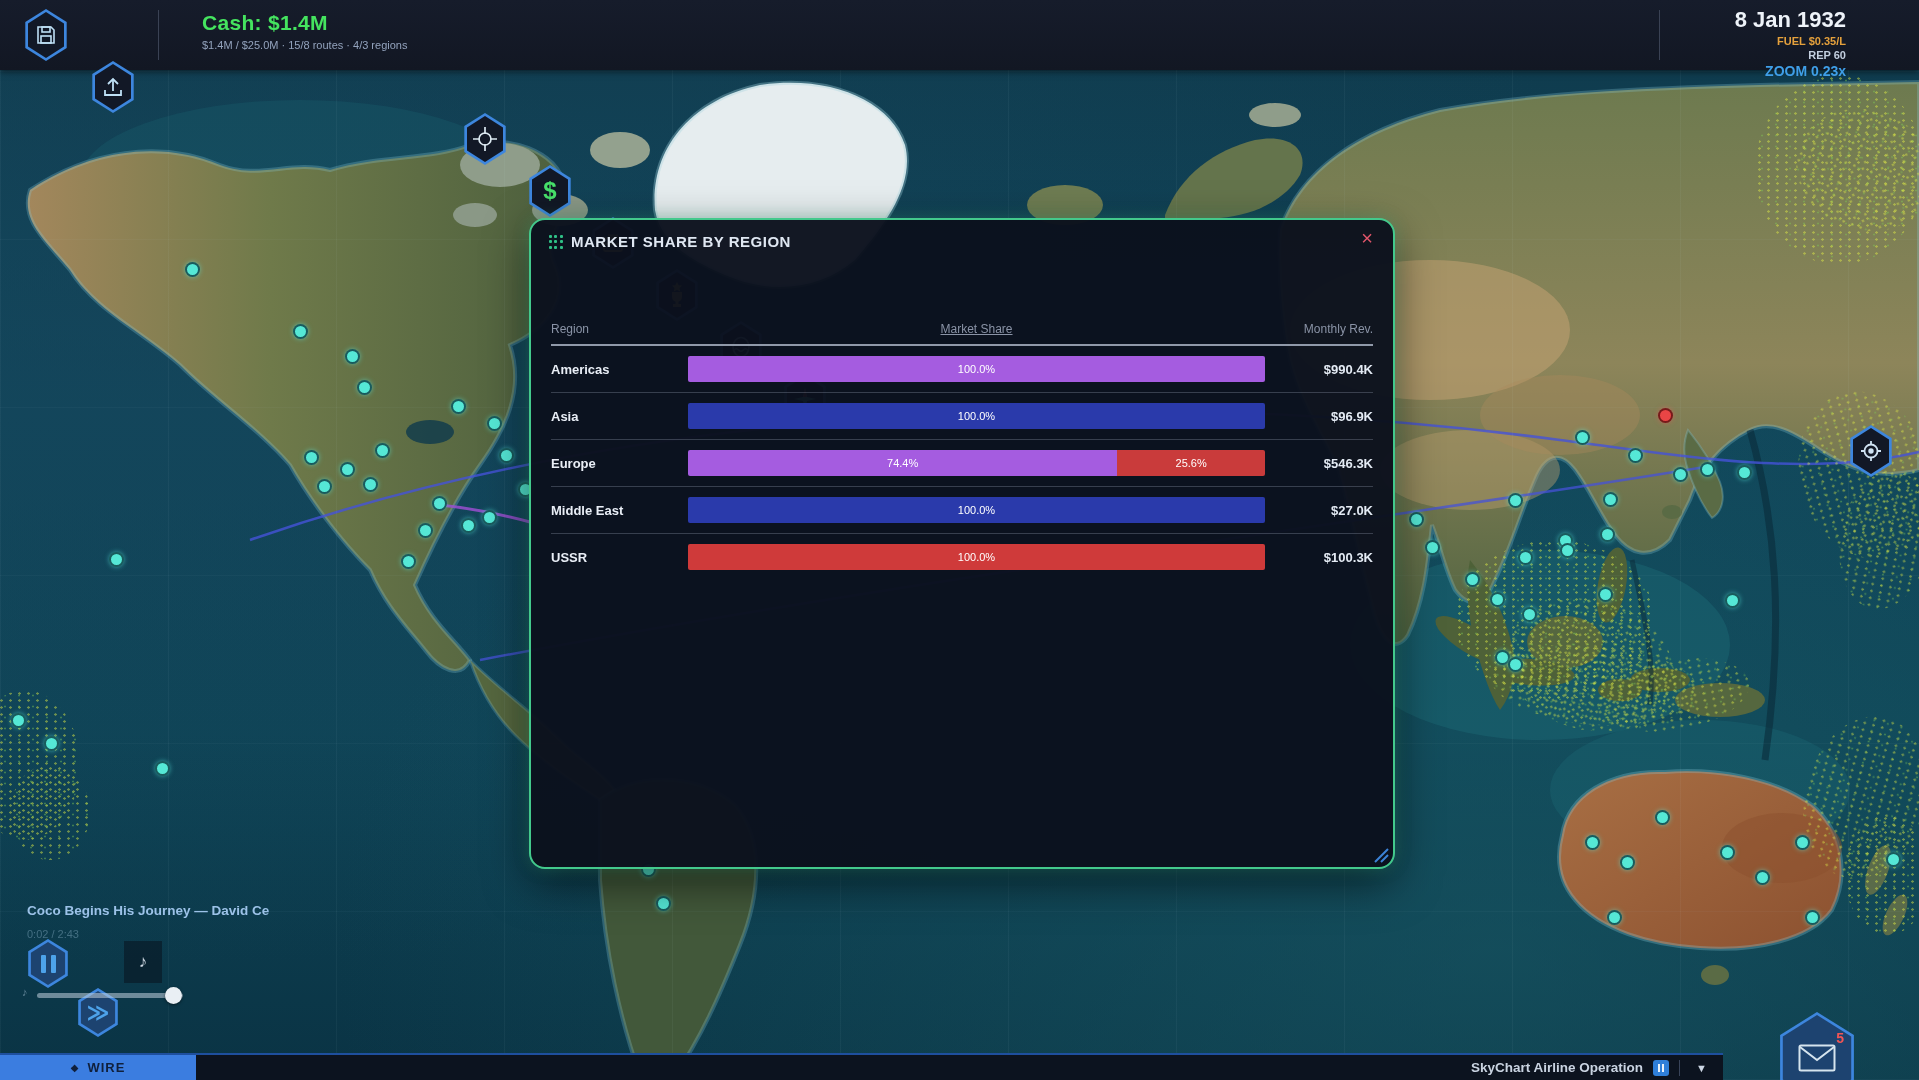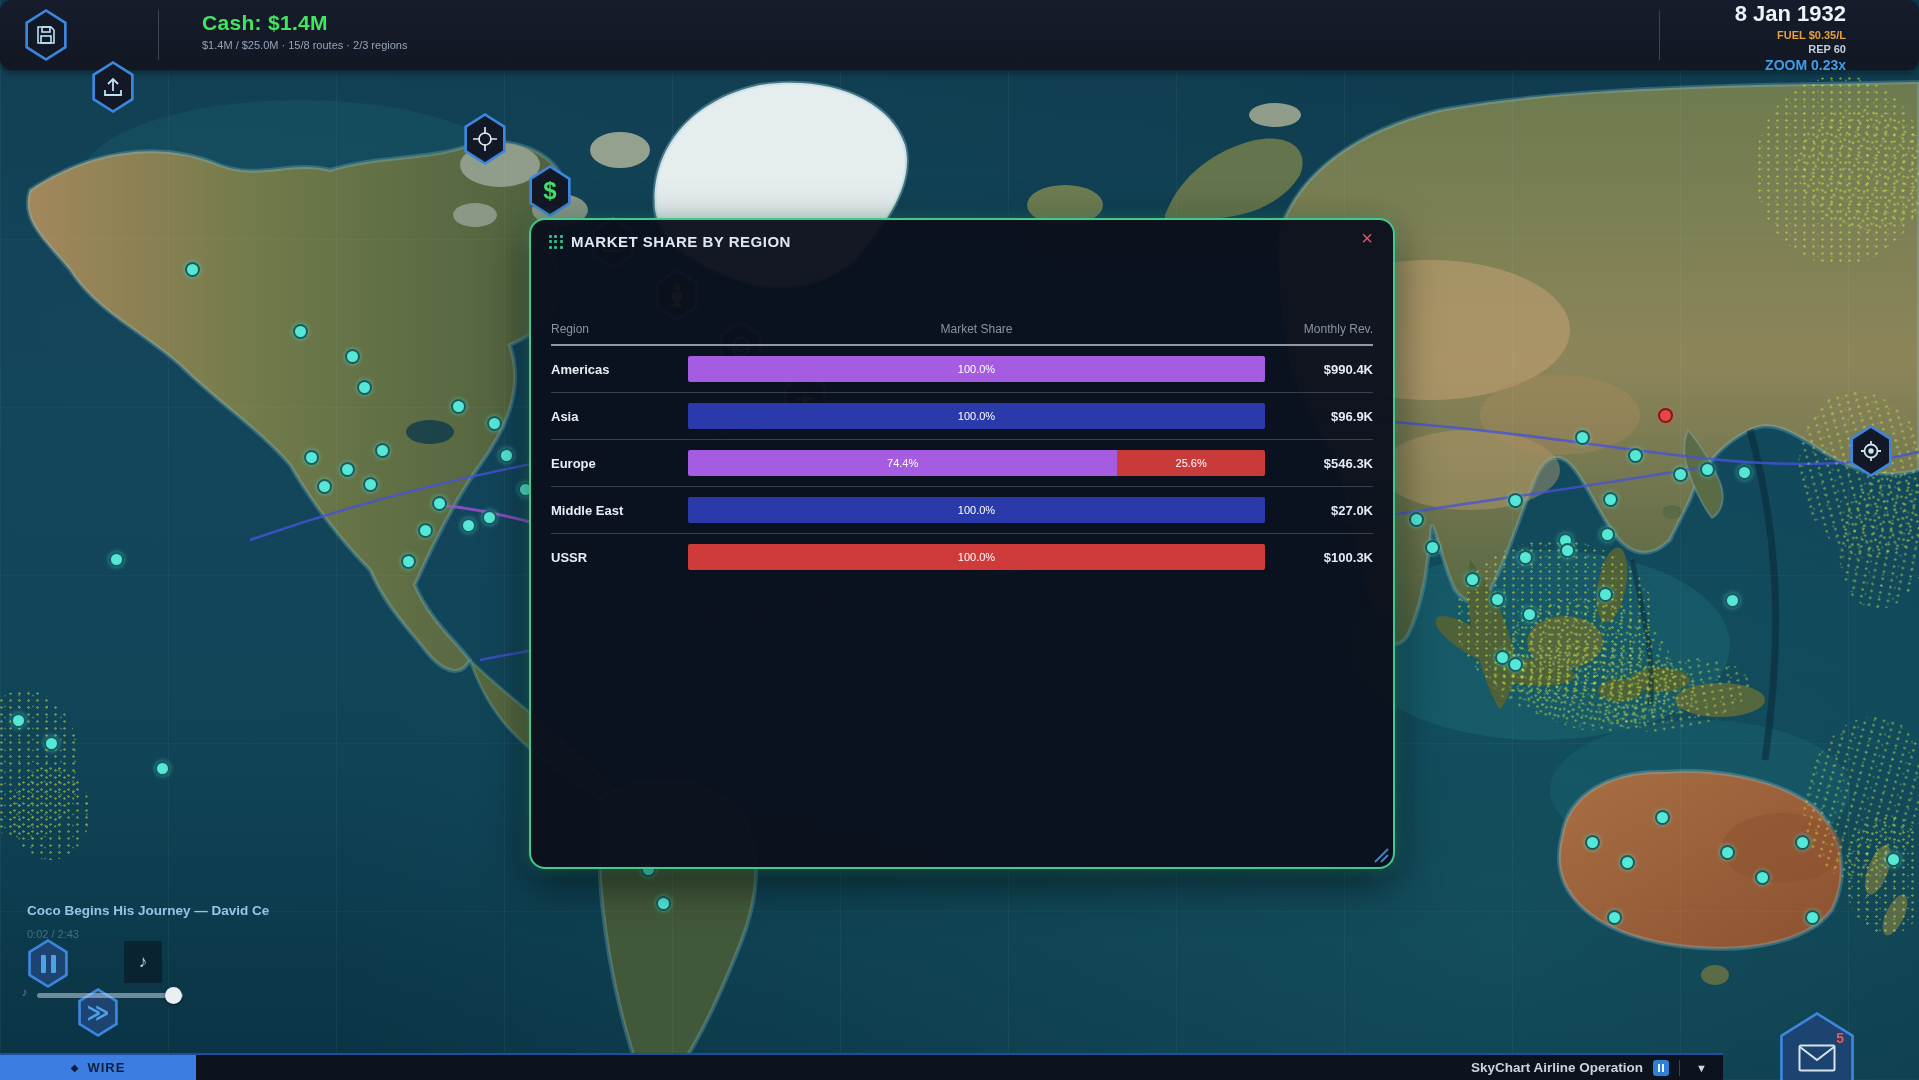--- a/index.html
+++ b/index.html
@@ -18,21 +18,21 @@
   .speckle{position:absolute;border-radius:50%;opacity:.85;pointer-events:none;
     background-image:
       radial-gradient(rgba(222,235,70,.55) 1.2px, transparent 1.7px),
       radial-gradient(rgba(130,205,85,.5) 1px, transparent 1.5px);
     background-size:9px 7px,14px 11px;}
   .dot{position:absolute;width:11px;height:11px;border-radius:50%;background:#55e8d6;
     border:2px solid rgba(6,44,52,.75);box-shadow:0 0 5px rgba(90,240,225,.55);}
   .dot.red{background:#ea4545;border-color:rgba(70,8,8,.7);box-shadow:0 0 5px rgba(240,90,90,.5);}
   
   #topbar{position:absolute;top:0;left:0;width:1919px;height:70px;
-    background:linear-gradient(180deg,#161c2b 0%,#121723 100%);box-shadow:0 2px 6px rgba(0,0,0,.5);border-radius:11px;}
+    background:linear-gradient(180deg,#161c2b 0%,#121723 100%);box-shadow:0 2px 6px rgba(0,0,0,.5);}
   .vsep{position:absolute;top:10px;height:50px;width:1px;background:#3a4254;}
   .hex{position:relative;clip-path:polygon(50% 0%,95% 25%,95% 75%,50% 100%,5% 75%,5% 25%);
     background:#3d86de;display:flex;align-items:center;justify-content:center;cursor:pointer;}
   .hex .hexin{position:absolute;inset:3px;clip-path:polygon(50% 0%,95% 25%,95% 75%,50% 100%,5% 75%,5% 25%);
     background:#121826;}
   .hex.onmap .hexin{background:rgba(9,24,38,.6);}
   .hex .ic{position:relative;z-index:2;display:flex;align-items:center;justify-content:center;}
   .tbhex{width:46px;height:52px;}
   #cash-main{font-size:21px;font-weight:bold;color:#45e45f;letter-spacing:.3px;}
   #cash-sub{font-size:11px;color:#93a3bd;margin-top:4px;}
@@ -58,21 +58,21 @@
     gap:30px;align-items:center;}
   .lg-item{display:flex;align-items:center;gap:8px;font-size:12.5px;font-weight:bold;}
   .lg-sw{width:13px;height:13px;border-radius:2px;}
   #table{position:absolute;left:20px;top:94px;width:822px;}
   .trow{display:flex;align-items:center;height:46px;}
   .trow + .trow{border-top:1px solid rgba(150,160,178,.32);}
   .thead{height:30px;border-bottom:2px solid #9099a9;color:#8a93a6;font-size:12px;}
   .c-region{width:137px;flex:none;}
   .c-bar{width:577px;flex:none;display:flex;align-items:center;}
   .c-rev{flex:1;text-align:right;}
-  .thead .c-bar{justify-content:center;}
+  .thead .c-bar{justify-content:center;text-decoration:underline;}
   .region-lbl{font-size:13px;font-weight:bold;color:#e9eef6;}
   .rev-lbl{font-size:13px;font-weight:600;color:#e4ebf4;}
   .barwrap{width:100%;height:26px;display:flex;border-radius:2px;overflow:hidden;}
   .seg{height:100%;display:flex;align-items:center;justify-content:center;
     font-size:11px;color:#fff;}
   #resize-handle{position:absolute;right:4px;bottom:4px;width:18px;height:18px;cursor:nwse-resize;}
   
   #player-title{position:absolute;left:27px;top:903px;width:330px;font-size:13.5px;font-weight:bold;
     color:#9cc2e8;white-space:nowrap;overflow:hidden;
     -webkit-mask-image:linear-gradient(90deg,#000 72%,transparent 98%);
@@ -294,21 +294,21 @@
         <path d="M3,14 v5 h16 v-5"></path>
           <path d="M11,15 V4"></path>
           <path d="M6,8 L11,3 L16,8"></path>
       </svg>
       </span>
   </div>
   <div class="vsep" style="left:158px;"></div>
 
   <div class="abs" style="left:202px;top:11px;">
     <div id="cash-main">Cash: $1.4M</div>
-    <div id="cash-sub">$1.4M / $25.0M  ·  15/8 routes  ·  2/3 regions</div>
+    <div id="cash-sub">$1.4M / $25.0M  ·  15/8 routes  ·  4/3 regions</div>
   </div>
 
   <div class="abs hex tbhex" style="left:462px;top:9px;">
     <div class="hexin"></div>
     <span class="ic">
       <svg width="26" height="26" viewBox="0 0 26 26" fill="none" stroke="#dce9f2" stroke-width="1.7">
         <circle cx="13" cy="13" r="6"></circle>
           <path d="M13,1 v7 M13,18 v7 M1,13 h7 M18,13 h7"></path>
       </svg>
       </span>
@@ -351,21 +351,21 @@
     <div class="hexin"></div>
     <span class="ic">
       <svg width="26" height="26" viewBox="0 0 26 26">
         <path d="M13,2 L15,11 L24,13 L15,15 L13,24 L11,15 L2,13 L11,11 Z" fill="#63e8e0"></path>
         <path d="M13,2 L15,11 L11,11 Z" fill="#e05050"></path>
       </svg>
       </span>
   </div>
 
   <div class="vsep" style="left:1659px;"></div>
-  <div id="dateblock" class="abs" style="right:73px;top:3px;">
+  <div id="dateblock" class="abs" style="right:73px;top:9px;">
     <div id="date-main">8 Jan 1932</div>
     <div id="fuel">FUEL $0.35/L</div>
     <div id="rep">REP 60</div>
     <div id="zoomlvl">ZOOM 0.23x</div>
   </div>
   <div class="abs hex tbhex" style="left:1848px;top:9px;">
     <div class="hexin"></div>
     <span class="ic">
       <svg width="26" height="26" viewBox="0 0 26 26" fill="none" stroke="#cfe2f2" stroke-width="1.8">
         <circle cx="13" cy="13" r="6.5"></circle>

